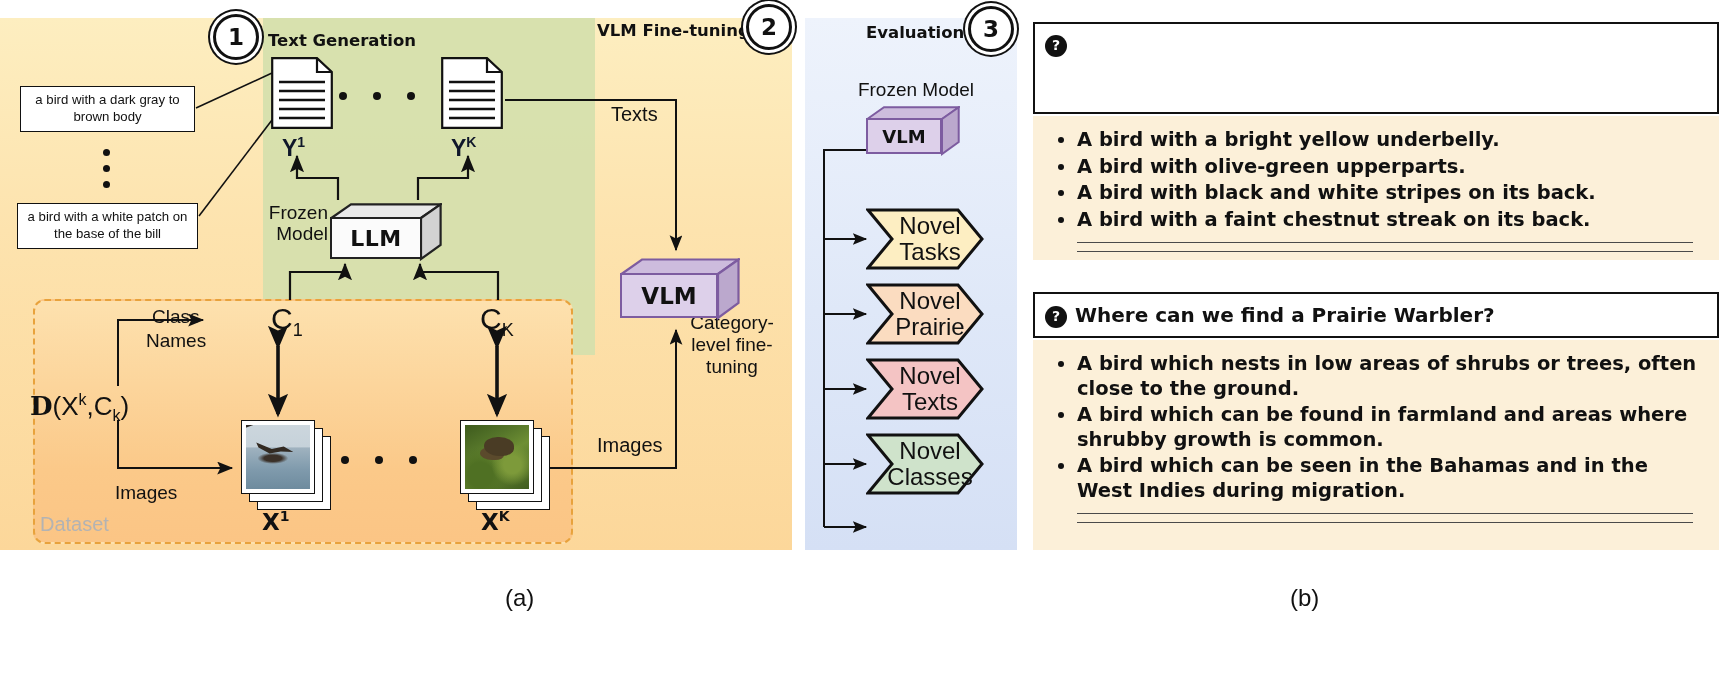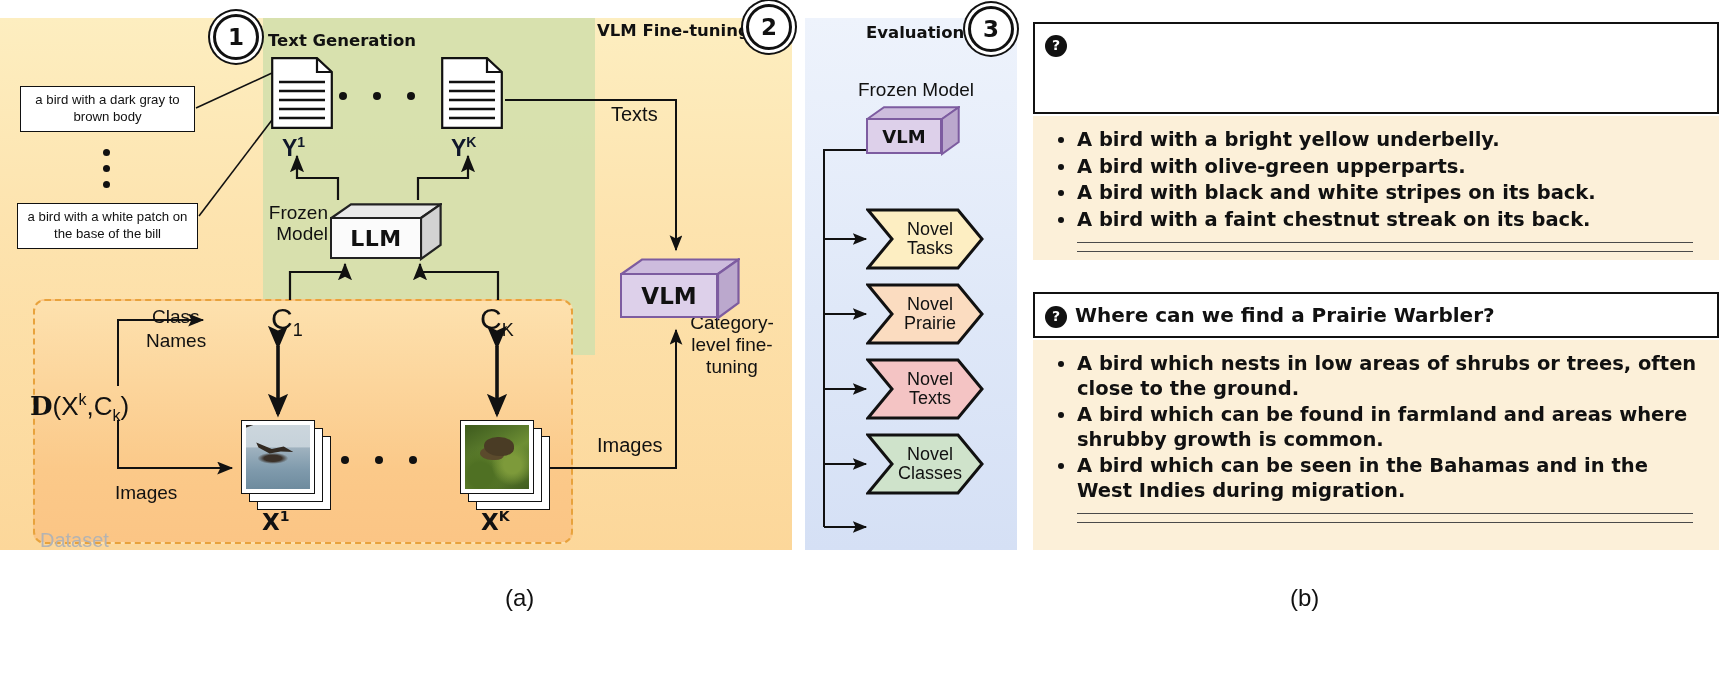--- a/index.html
+++ b/index.html
@@ -171,21 +171,20 @@
     position: absolute; left: 30px; top: 391px;
     font-size: 26px; color: #111; z-index: 24;
     font-family: "Liberation Sans", sans-serif;
   }
   #d-formula b { font-family: "DejaVu Serif", serif; font-weight: bold; }
   #d-formula sup, #d-formula sub { font-size: 16px; }
   #lbl-dataset {
     position: absolute; left: 40px; top: 513px;
     font-size: 20px; color: #b3b3b3; z-index: 24;
     font-family: "Liberation Sans", sans-serif;
-    margin-top: 16px;
   }
 
   
   .thumb-stack { position: absolute; z-index: 24; }
   .thumb-stack .sheet {
     position: absolute; width: 74px; height: 74px;
     background: #fff; border: 1.6px solid #111;
   }
   .thumb-stack .photo {
     position: absolute; left: 0; top: 0;
@@ -251,21 +250,21 @@
   .chev {
     position: absolute; left: 866px; width: 118px; height: 62px;
     z-index: 24;
   }
   .chev svg { position: absolute; left: 0; top: 0; }
   .chev span {
     position: absolute; left: 26px; top: 0;
     width: 76px; height: 62px;
     display: flex; flex-direction: column;
     align-items: center; justify-content: center;
-    font-size: 18px; color: #111; line-height: 1.08;
+    font-size: 24px; color: #111; line-height: 1.08;
     text-align: center; font-family: "Liberation Sans", sans-serif;
   }
   #chev-0 { top: 208px; }
   #chev-1 { top: 283px; }
   #chev-2 { top: 358px; }
   #chev-3 { top: 433px; }
 
   
   #wires { position: absolute; left: 0; top: 0; z-index: 15; }
 

